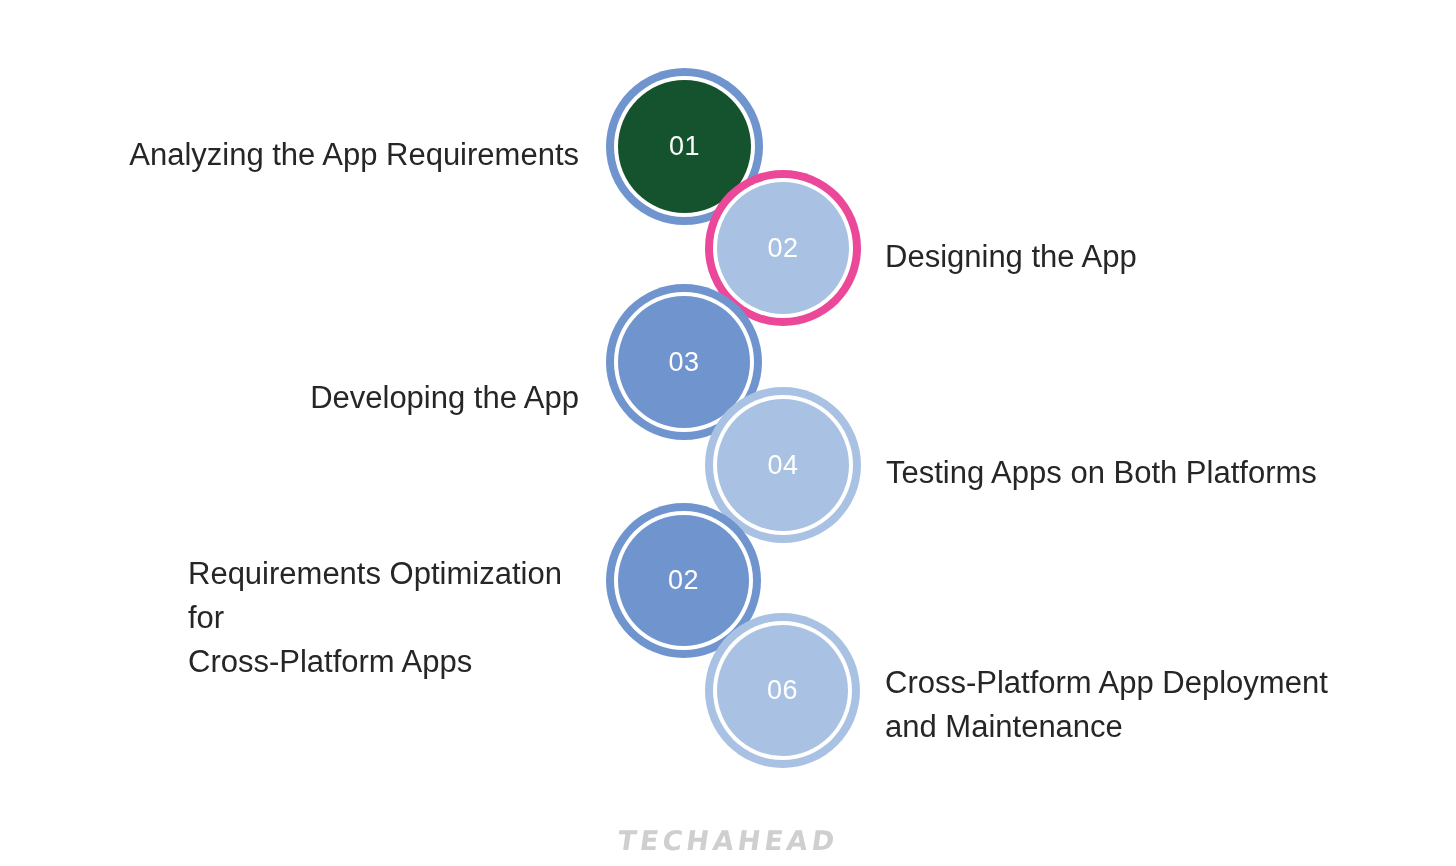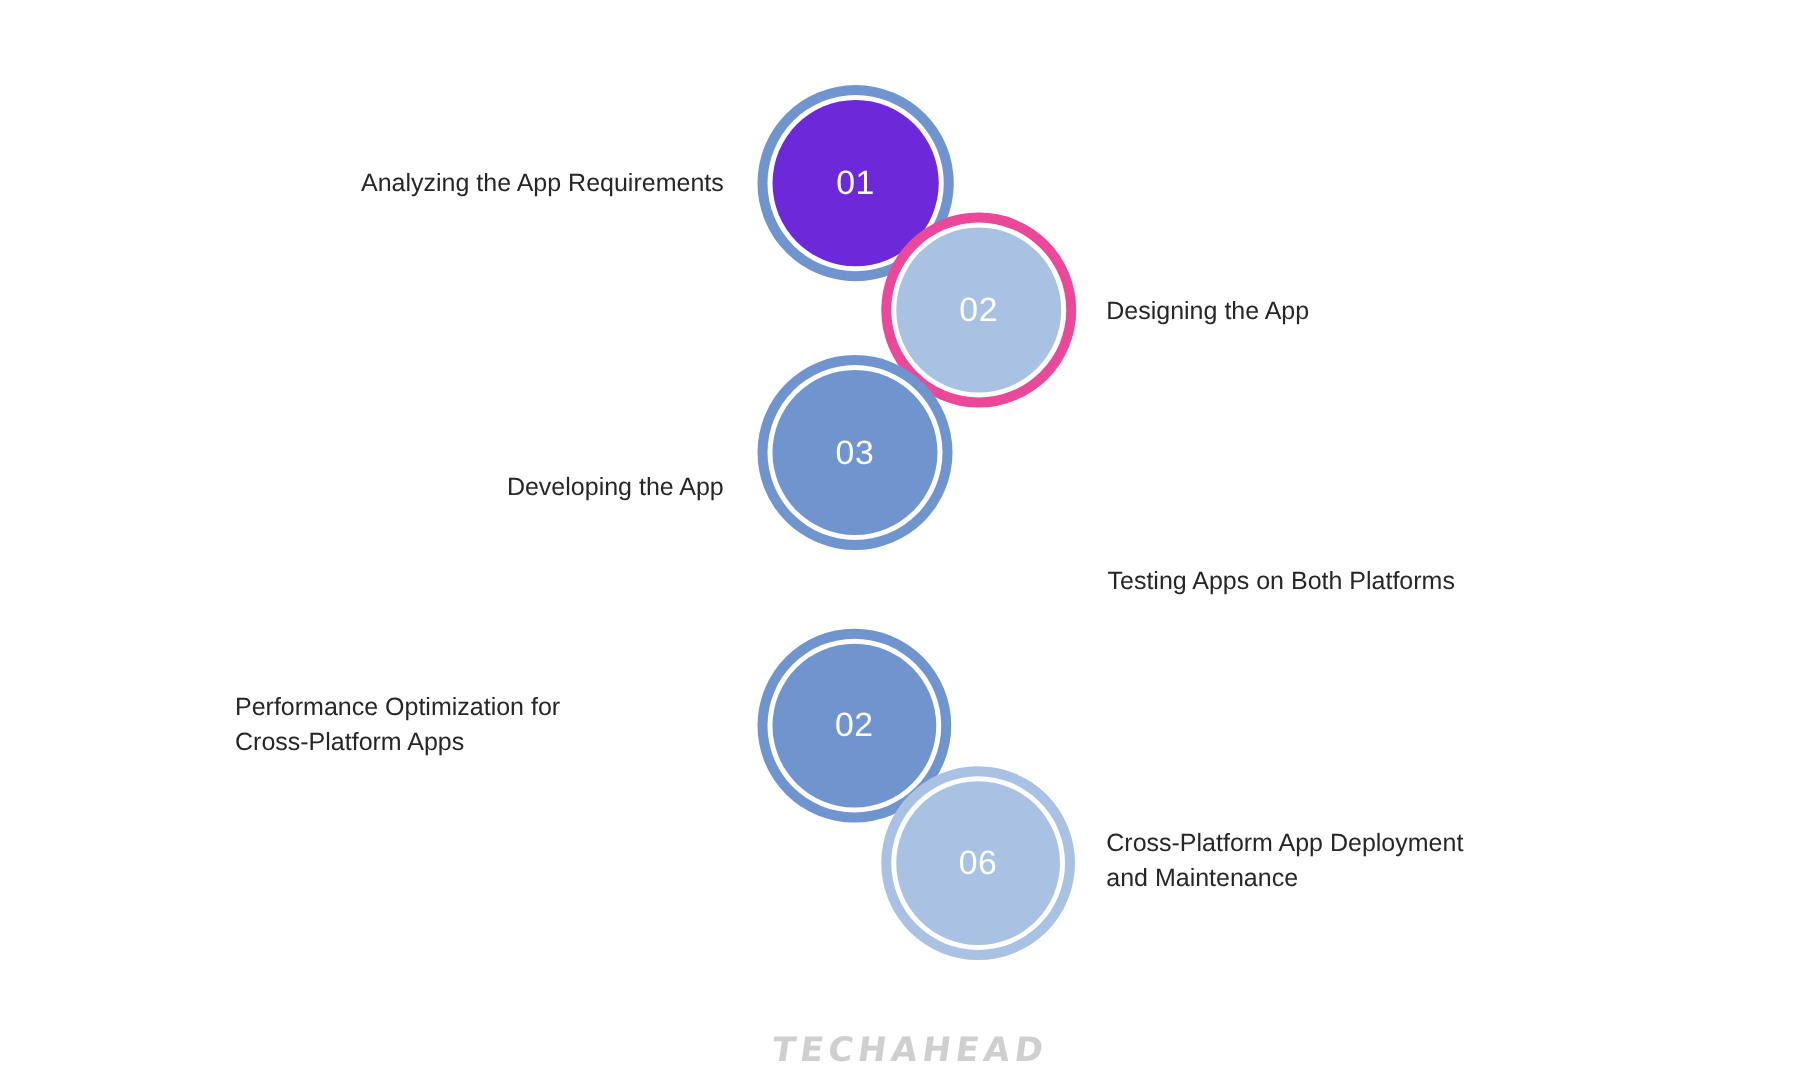--- a/index.html
+++ b/index.html
@@ -46,21 +46,21 @@
     font-weight: 400;
     letter-spacing: 0.5px;
     line-height: 1;
     user-select: none;
   }
 
   
   .label {
     position: absolute;
     color: #262626;
-    font-size: 20px;
+    font-size: 31px;
     line-height: 1.42;
     font-weight: 400;
     white-space: pre-line;
   }
   .label.left  { text-align: right; }
   .label.right { text-align: left;  }
 
   
   #watermark {
     position: absolute;
@@ -76,48 +76,53 @@
     transform: skewX(-8deg);
     user-select: none;
   }
 </style>
 </head>
 <body>
 
 <div id="canvas">
 
   <div class="node" style="left:606px; top:68px; width:157px; height:157px; background:#7094ce; z-index:1;">
-    <div class="disc" style="background:#6d28d9;">
+    <div class="disc" style="background:#14532d;">
       <span class="num">01</span>
     </div>
   </div>
   <div class="label left" style="left:100px; top:133px; width:479px; z-index:10;">Analyzing the App Requirements</div>
 
   <div class="node" style="left:705px; top:170px; width:156px; height:156px; background:#ec4899; z-index:2;">
     <div class="disc" style="background:#a9c2e3;">
       <span class="num">02</span>
     </div>
   </div>
   <div class="label right" style="left:885px; top:235px; width:460px; z-index:10;">Designing the App</div>
 
   <div class="node" style="left:606px; top:284px; width:156px; height:156px; background:#7094ce; z-index:3;">
     <div class="disc" style="background:#7094ce;">
       <span class="num">03</span>
     </div>
   </div>
   <div class="label left" style="left:100px; top:348px; width:479px; z-index:10;margin-top:28px;">Developing the App</div>
 
+  <div class="node" style="left:705px; top:387px; width:156px; height:156px; background:#a9c2e3; z-index:4;">
+    <div class="disc" style="background:#a9c2e3;">
+      <span class="num">04</span>
+    </div>
+  </div>
   <div class="label right" style="left:886px; top:451px; width:460px; z-index:10;">Testing Apps on Both Platforms</div>
 
   <div class="node" style="left:606px; top:503px; width:155px; height:155px; background:#7094ce; z-index:5;">
     <div class="disc" style="background:#7094ce;">
       <span class="num">02</span>
     </div>
   </div>
-  <div class="label left" style="left:188px; top:552px; width:391px; text-align:left; z-index:10;">Performance Optimization for
+  <div class="label left" style="left:188px; top:552px; width:391px; text-align:left; z-index:10;">Requirements Optimization for
 Cross-Platform Apps</div>
 
   <div class="node" style="left:705px; top:613px; width:155px; height:155px; background:#a9c2e3; z-index:6;">
     <div class="disc" style="background:#a9c2e3;">
       <span class="num">06</span>
     </div>
   </div>
   <div class="label right" style="left:885px; top:661px; width:460px; z-index:10;">Cross-Platform App Deployment
 and Maintenance</div>
 

